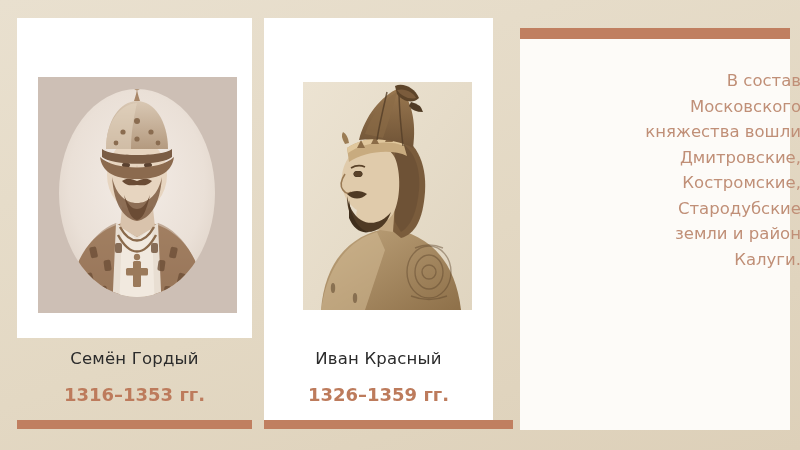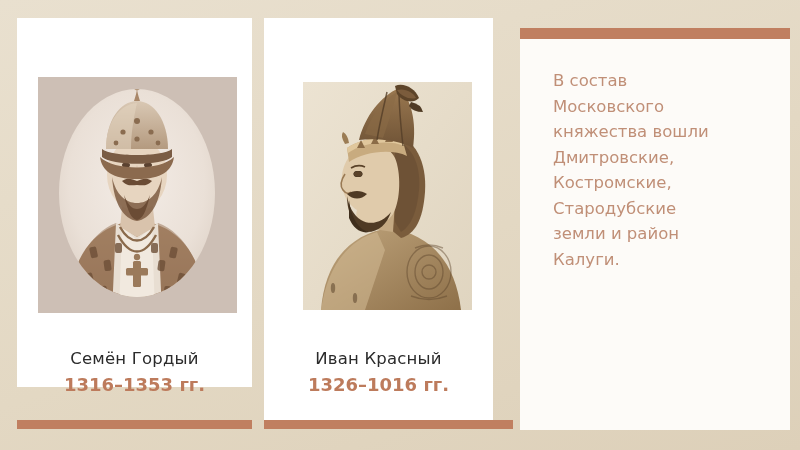--- a/index.html
+++ b/index.html
@@ -22,21 +22,21 @@
 
   
   .card {
     position: absolute;
     background: #ffffff;
     box-sizing: border-box;
     display: flex;
     flex-direction: column;
     align-items: center;
   }
-  .card-1 { left: 17px;  top: 18px; width: 235px; height: 369px; text-decoration: underline; }
+  .card-1 { left: 17px;  top: 18px; width: 235px; height: 320px; text-decoration: underline; }
   .card-2 { left: 264px; top: 18px; width: 229px; height: 402px; }
 
   .card-accent {
     position: absolute;
     height: 9px;
     background: #c07f60;
   }
   .accent-1 { left: 17px;  top: 420px; width: 235px; }
   .accent-2 { left: 264px; top: 420px; width: 249px; }
 
@@ -69,21 +69,21 @@
     color: #2b2b2b;
     letter-spacing: 0.2px;
     line-height: 22px;
     white-space: nowrap;
   }
   .person-dates {
     font-size: 18px;
     font-weight: bold;
     color: #bd7b5c;
     line-height: 24px;
-    margin-top: 3px;
+    margin-top: 13px;
     white-space: nowrap;
   }
 
   
   .text-panel {
     position: absolute;
     left: 520px;
     top: 28px;
     width: 270px;
     height: 402px;
@@ -92,27 +92,28 @@
   .panel-top-bar {
     position: absolute;
     left: 520px;
     top: 28px;
     width: 270px;
     height: 11px;
     background: #c07f60;
   }
   .panel-body {
     position: absolute;
-    left: 553px;
+    left: 569px;
     top: 68px;
     width: 232px;
     font-size: 16.5px;
     line-height: 25.5px;
     color: #c08f77;
     white-space: pre-line;
+    text-align: right;
   }
 </style>
 </head>
 <body>
 
 <div class="slide">
 
   <div class="card card-1">
     <div class="portrait portrait-1">
       <svg width="199" height="236" viewBox="0 0 199 236" xmlns="http://www.w3.org/2000/svg">
@@ -290,21 +291,21 @@
           <path d="M96 8 C96 26 98 46 100 64"></path>
         </g>
 
         <path d="M92 4 C100 0 112 6 116 16 C110 22 100 20 94 12 Z" fill="#5d4429"></path>
         <path d="M94 8 C102 6 110 10 113 16 C106 18 98 14 94 8 Z" fill="#7b5c3c"></path>
         <path d="M108 20 q10 2 12 10 q-10 0 -14 -6 Z" fill="#4f3a24"></path>
       </svg>
     </div>
     <div class="caption-block cap-2">
       <div class="person-name">Иван Красный</div>
-      <div class="person-dates">1326–1016 гг.</div>
+      <div class="person-dates">1326–1359 гг.</div>
     </div>
   </div>
   <div class="card-accent accent-2"></div>
 
   <div class="text-panel"></div>
   <div class="panel-top-bar"></div>
   <div class="panel-body">В состав
 Московского
 княжества вошли
 Дмитровские,

